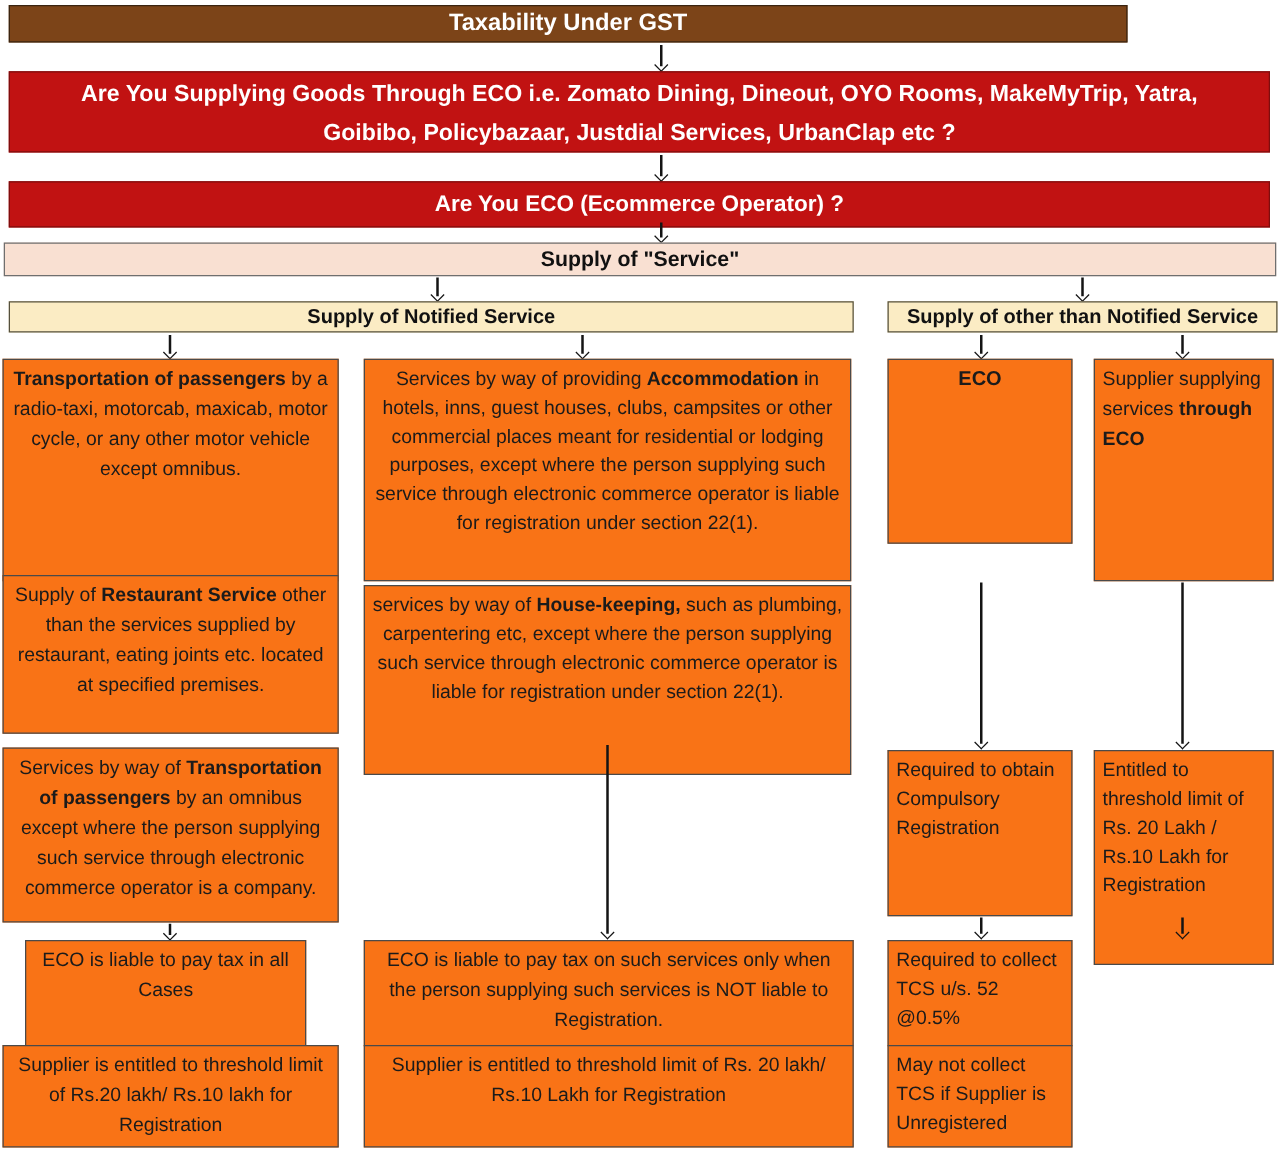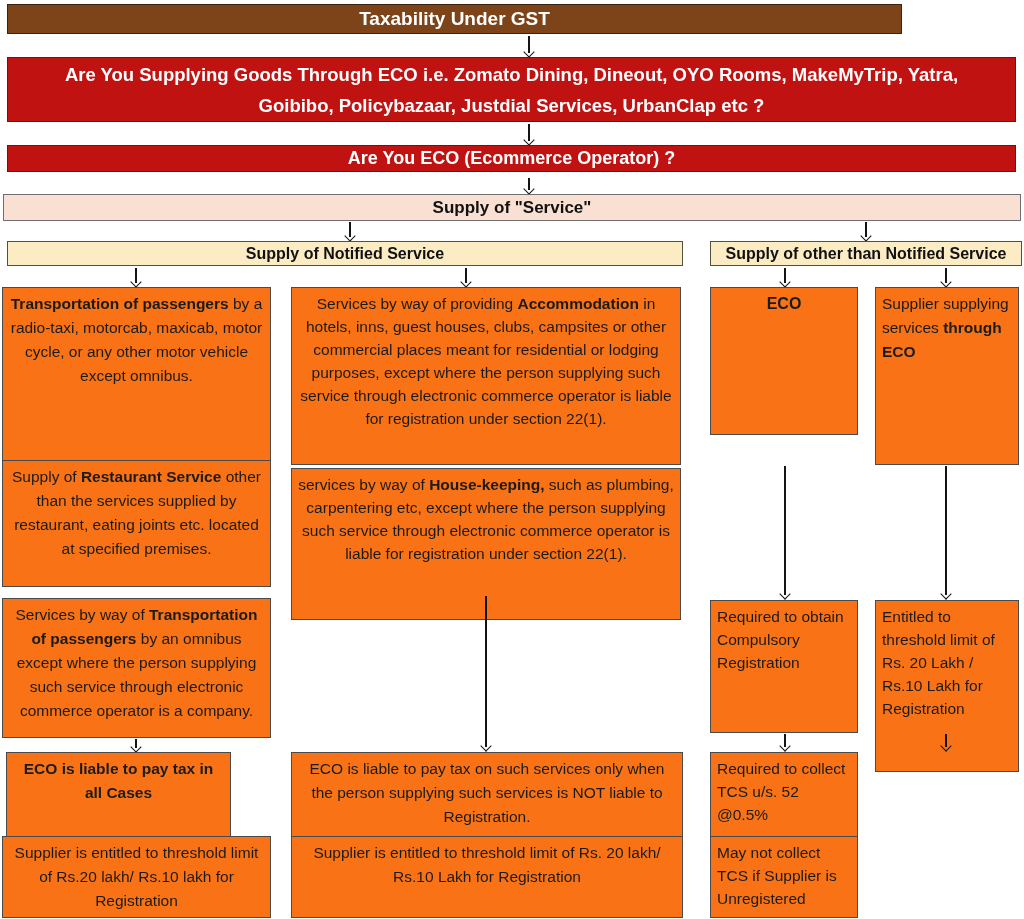--- a/index.html
+++ b/index.html
@@ -20,21 +20,21 @@
   .title-bar{
     left:7px;top:4px;width:895px;height:30px;
     background:#7c4418;color:#ffffff;
     border:1.5px solid #3a2410;font-size:19px;
   }
   .q-bar{
     background:#c11212;color:#ffffff;
     border:1.5px solid #7e0d0d;
   }
   .q1{left:7px;top:57px;width:1009px;height:65px;font-size:18.5px;line-height:31px;padding:16px 18px;}
-  .q2{left:7px;top:145px;width:1009px;height:27px;font-size:18px;}
+  .q2{left:7px;top:145px;width:1009px;height:37px;font-size:18px;}
   .service-bar{
     left:3px;top:194px;width:1018px;height:27px;
     background:#f9e0d2;color:#111;
     border:1.5px solid #6f6f6f;font-size:17px;
   }
   .hdr{
     position:absolute;box-sizing:border-box;height:25px;top:241px;
     background:#fbecc4;color:#111;
     border:1.5px solid #55503d;
     display:flex;align-items:center;justify-content:center;
@@ -48,21 +48,21 @@
     background:#f97316;border:1.5px solid #4a4a4a;
     text-align:center;padding:4px 6px;
     font-size:15.5px;line-height:24px;color:#1b1b1b;
   }
   .bx b{font-weight:bold;}
   .left-al{text-align:left;}
   
   .c1r1{left:2px;top:287px;width:269px;height:178px;}
   .c1r2{left:2px;top:460px;width:269px;height:127px;}
   .c1r3{left:2px;top:598px;width:269px;height:140px;}
-  .c1r4a{left:6px;top:752px;width:225px;height:85px;font-weight:bold;}
+  .c1r4a{left:20px;top:752px;width:225px;height:85px;}
   .c1r4b{left:2px;top:835.5px;width:269px;height:82px;}
   
   .c2r1{left:291px;top:287px;width:390px;height:178px;line-height:23px;}
   .c2r2{left:291px;top:468px;width:390px;height:152px;line-height:23px;}
   .c2r3a{left:291px;top:752px;width:392px;height:85px;}
   .c2r3b{left:291px;top:835.5px;width:392px;height:82px;}
   
   .c3r1{left:710px;top:287px;width:148px;height:148px;}
   .c3r2{left:710px;top:600px;width:148px;height:133px;line-height:23px;}
   .c3r3a{left:710px;top:752px;width:148px;height:85px;line-height:23px;}

